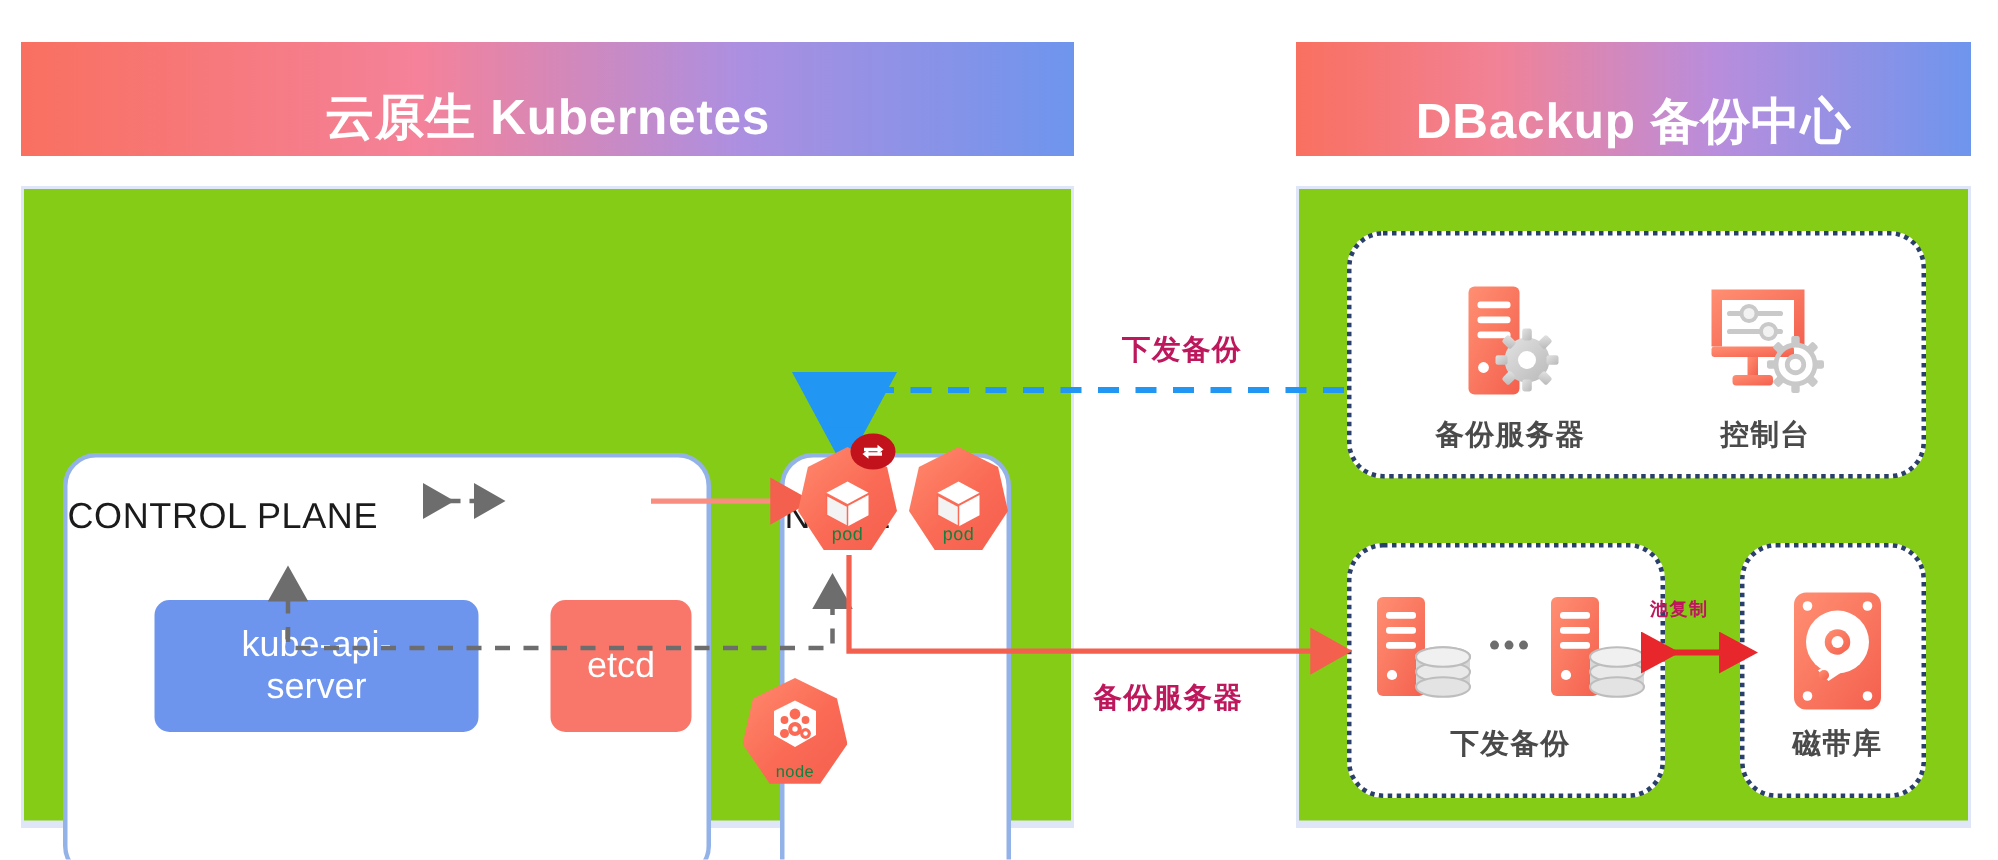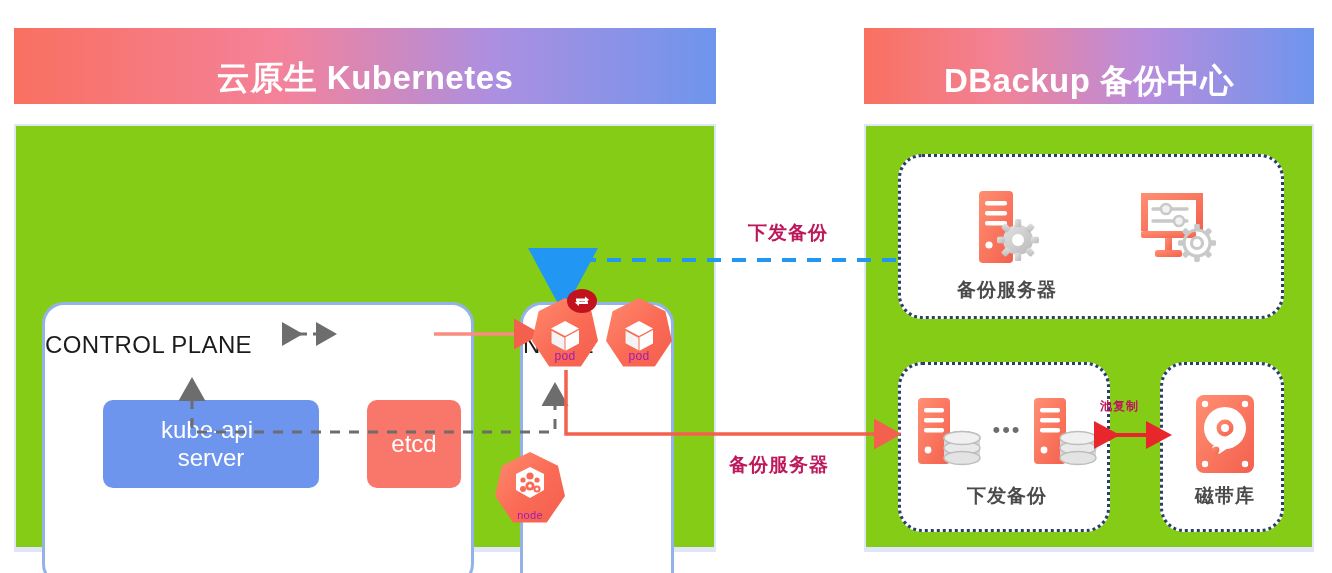--- a/index.html
+++ b/index.html
@@ -68,21 +68,21 @@
 
   
   .pod { position:absolute; width:66px; height:70px; }
   .hept {
     position:absolute; left:0; top:0; width:100%; height:100%;
     background:linear-gradient(135deg,#ff8a6d 0%,#fa6a55 55%,#f4604e 100%);
     clip-path:polygon(50% 0%, 90% 19%, 100% 61%, 74% 98%, 26% 98%, 0% 61%, 10% 19%);
   }
   .podlabel {
     position:absolute; left:0; bottom:5px; width:100%;
-    text-align:center; color:#a21caf; font-size:12px; letter-spacing:.3px;
+    text-align:center; color:#15803d; font-size:12px; letter-spacing:.3px;
   }
   .cubeicon { position:absolute; left:50%; top:20px; transform:translateX(-50%); }
   #pod-1 { left:532px; top:298px; }
   #pod-2 { left:606px; top:298px; }
 
   .syncbadge {
     position:absolute; left:567px; top:289px; width:30px; height:24px;
     background:#c2131d; border-radius:50%;
     display:flex; align-items:center; justify-content:center;
   }
@@ -224,20 +224,21 @@
                   <rect x="-19" y="-2.8" width="7" height="5.6" rx="1.4" fill="#c9c9c9" stroke="none"></rect>
                   <rect x="12" y="-2.8" width="7" height="5.6" rx="1.4" fill="#c9c9c9" stroke="none"></rect>
                   <rect x="-2.8" y="-19" width="5.6" height="7" rx="1.4" fill="#c9c9c9" stroke="none" transform="rotate(45)"></rect>
                   <rect x="-2.8" y="12" width="5.6" height="7" rx="1.4" fill="#c9c9c9" stroke="none" transform="rotate(45)"></rect>
                   <rect x="-19" y="-2.8" width="7" height="5.6" rx="1.4" fill="#c9c9c9" stroke="none" transform="rotate(45)"></rect>
                   <rect x="12" y="-2.8" width="7" height="5.6" rx="1.4" fill="#c9c9c9" stroke="none" transform="rotate(45)"></rect>
                 </g>
               </g>
             </svg>
           </div>
+          <div class="devlabel">控制台</div>
         </div>
       </div>
 
       <div class="dotgroup" id="grp-storage">
         <div class="devcell" id="dev-storage">
           <div class="iconrow">
             <svg width="70" height="86" viewBox="0 0 70 86">
               <defs>
                 <linearGradient id="gSrv2" x1="0" y1="0" x2="1" y2="1">
                   <stop offset="0" stop-color="#ff8f72"></stop>

